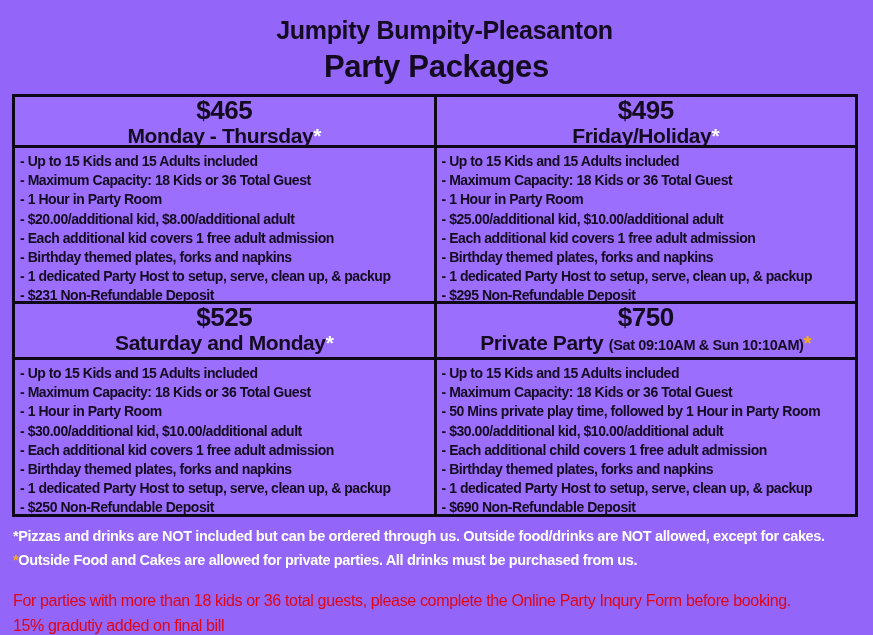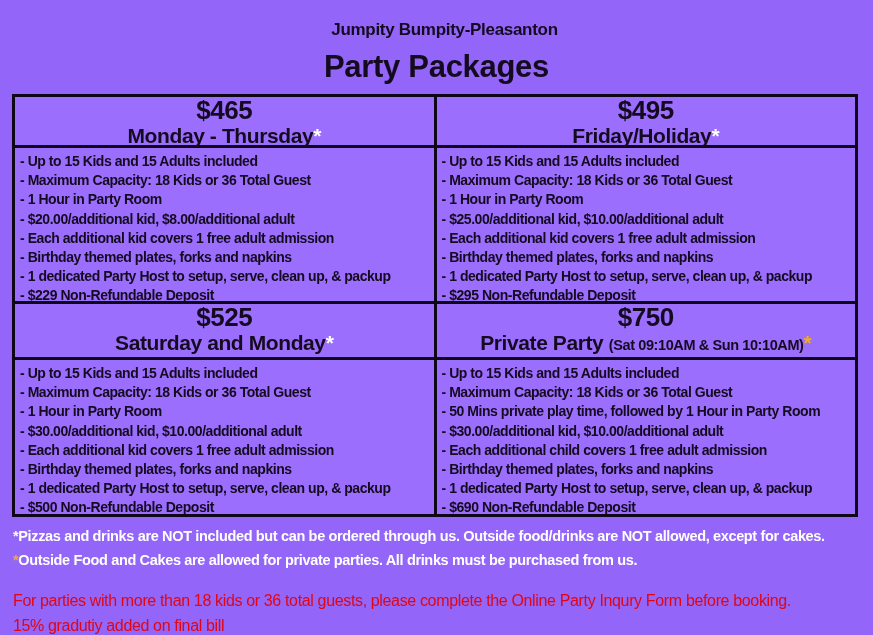--- a/index.html
+++ b/index.html
@@ -15,21 +15,21 @@
   *{box-sizing:border-box;}
   html,body{margin:0;padding:0;}
   body{
     width:873px;height:635px;
     background:var(--background);
     font-family:"Liberation Sans",sans-serif;
     color:var(--ink);
     overflow:hidden;
   }
   .title-block{ text-align:center; padding-top:14px; }
-  .title-line1{ font-size:17px; font-weight:bold; letter-spacing:-0.3px; line-height:32px;padding-left:16px; }
+  .title-line1{ font-size:25px; font-weight:bold; letter-spacing:-0.3px; line-height:32px;padding-left:16px; }
   .title-line2{ font-size:31px; font-weight:bold; letter-spacing:-0.3px; line-height:42px; }
 
   .pkg-table{
     width:846px; margin:6px 0 0 12px;
     display:grid;
     grid-template-columns:1fr 1fr;
     grid-template-rows:207px 213px;
     border-right:3px solid var(--border);
     border-bottom:3px solid var(--border);
   }
@@ -91,21 +91,21 @@
       <div class="pkg-day"><span>Monday - Thursday</span><span class="star white-star">*</span></div>
     </div>
     <ul class="pkg-list">
         <li>- Up to 15 Kids and 15 Adults included</li>
         <li>- Maximum Capacity: 18 Kids or 36 Total Guest</li>
         <li>- 1 Hour in Party Room</li>
         <li>- $20.00/additional kid, $8.00/additional adult</li>
         <li>- Each additional kid covers 1 free adult admission</li>
         <li>- Birthday themed plates, forks and napkins</li>
         <li>- 1 dedicated Party Host to setup, serve, clean up, &amp; packup</li>
-        <li>- $229 Non-Refundable Deposit</li>
+        <li>- $231 Non-Refundable Deposit</li>
       </ul>
   </div>
 
   <div class="pkg row1">
     <div class="pkg-header">
       <div class="pkg-price">$495</div>
       <div class="pkg-day"><span>Friday/Holiday</span><span class="star white-star">*</span></div>
     </div>
     <ul class="pkg-list">
         <li>- Up to 15 Kids and 15 Adults included</li>
@@ -125,21 +125,21 @@
       <div class="pkg-day"><span>Saturday and Monday</span><span class="star white-star">*</span></div>
     </div>
     <ul class="pkg-list">
         <li>- Up to 15 Kids and 15 Adults included</li>
         <li>- Maximum Capacity: 18 Kids or 36 Total Guest</li>
         <li>- 1 Hour in Party Room</li>
         <li>- $30.00/additional kid, $10.00/additional adult</li>
         <li>- Each additional kid covers 1 free adult admission</li>
         <li>- Birthday themed plates, forks and napkins</li>
         <li>- 1 dedicated Party Host to setup, serve, clean up, &amp; packup</li>
-        <li>- $500 Non-Refundable Deposit</li>
+        <li>- $250 Non-Refundable Deposit</li>
       </ul>
   </div>
 
   <div class="pkg row2">
     <div class="pkg-header">
       <div class="pkg-price">$750</div>
       <div class="pkg-day"><span>Private Party </span><span class="day-note">(Sat 09:10AM &amp; Sun 10:10AM)</span><span class="star gold-star">*</span></div>
     </div>
     <ul class="pkg-list">
         <li>- Up to 15 Kids and 15 Adults included</li>

